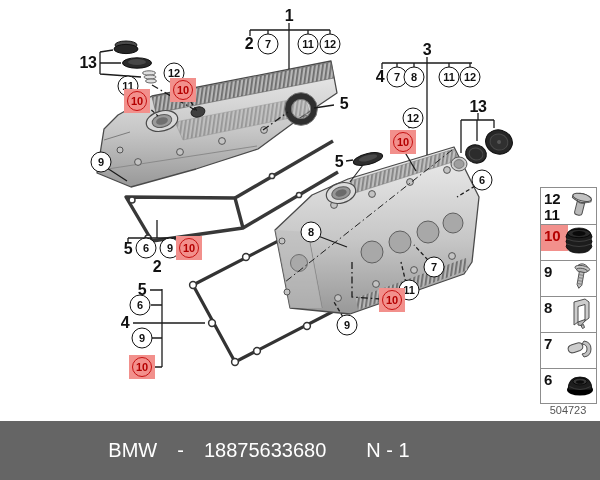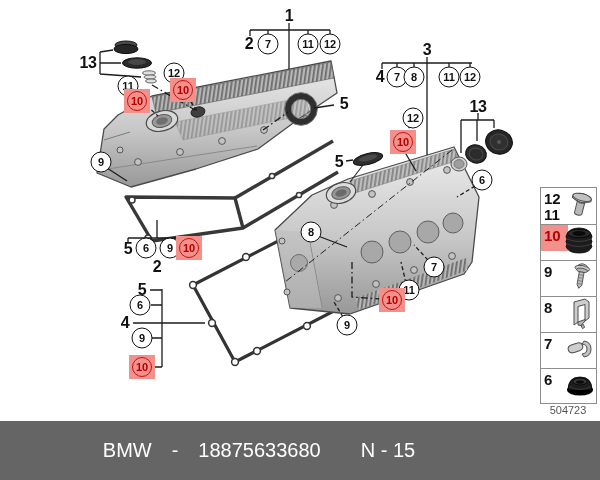--- a/index.html
+++ b/index.html
@@ -319,15 +319,15 @@
       </span>
     </div>
   </div>
 
   <div class="drawing-number">504723</div>
 
   <div class="footer">
     <span>BMW</span>
     <span>-</span>
     <span>18875633680</span>
-    <span class="code">N - 15</span>
+    <span class="code">N - 1</span>
   </div>
 </div>
 
 </body></html>

